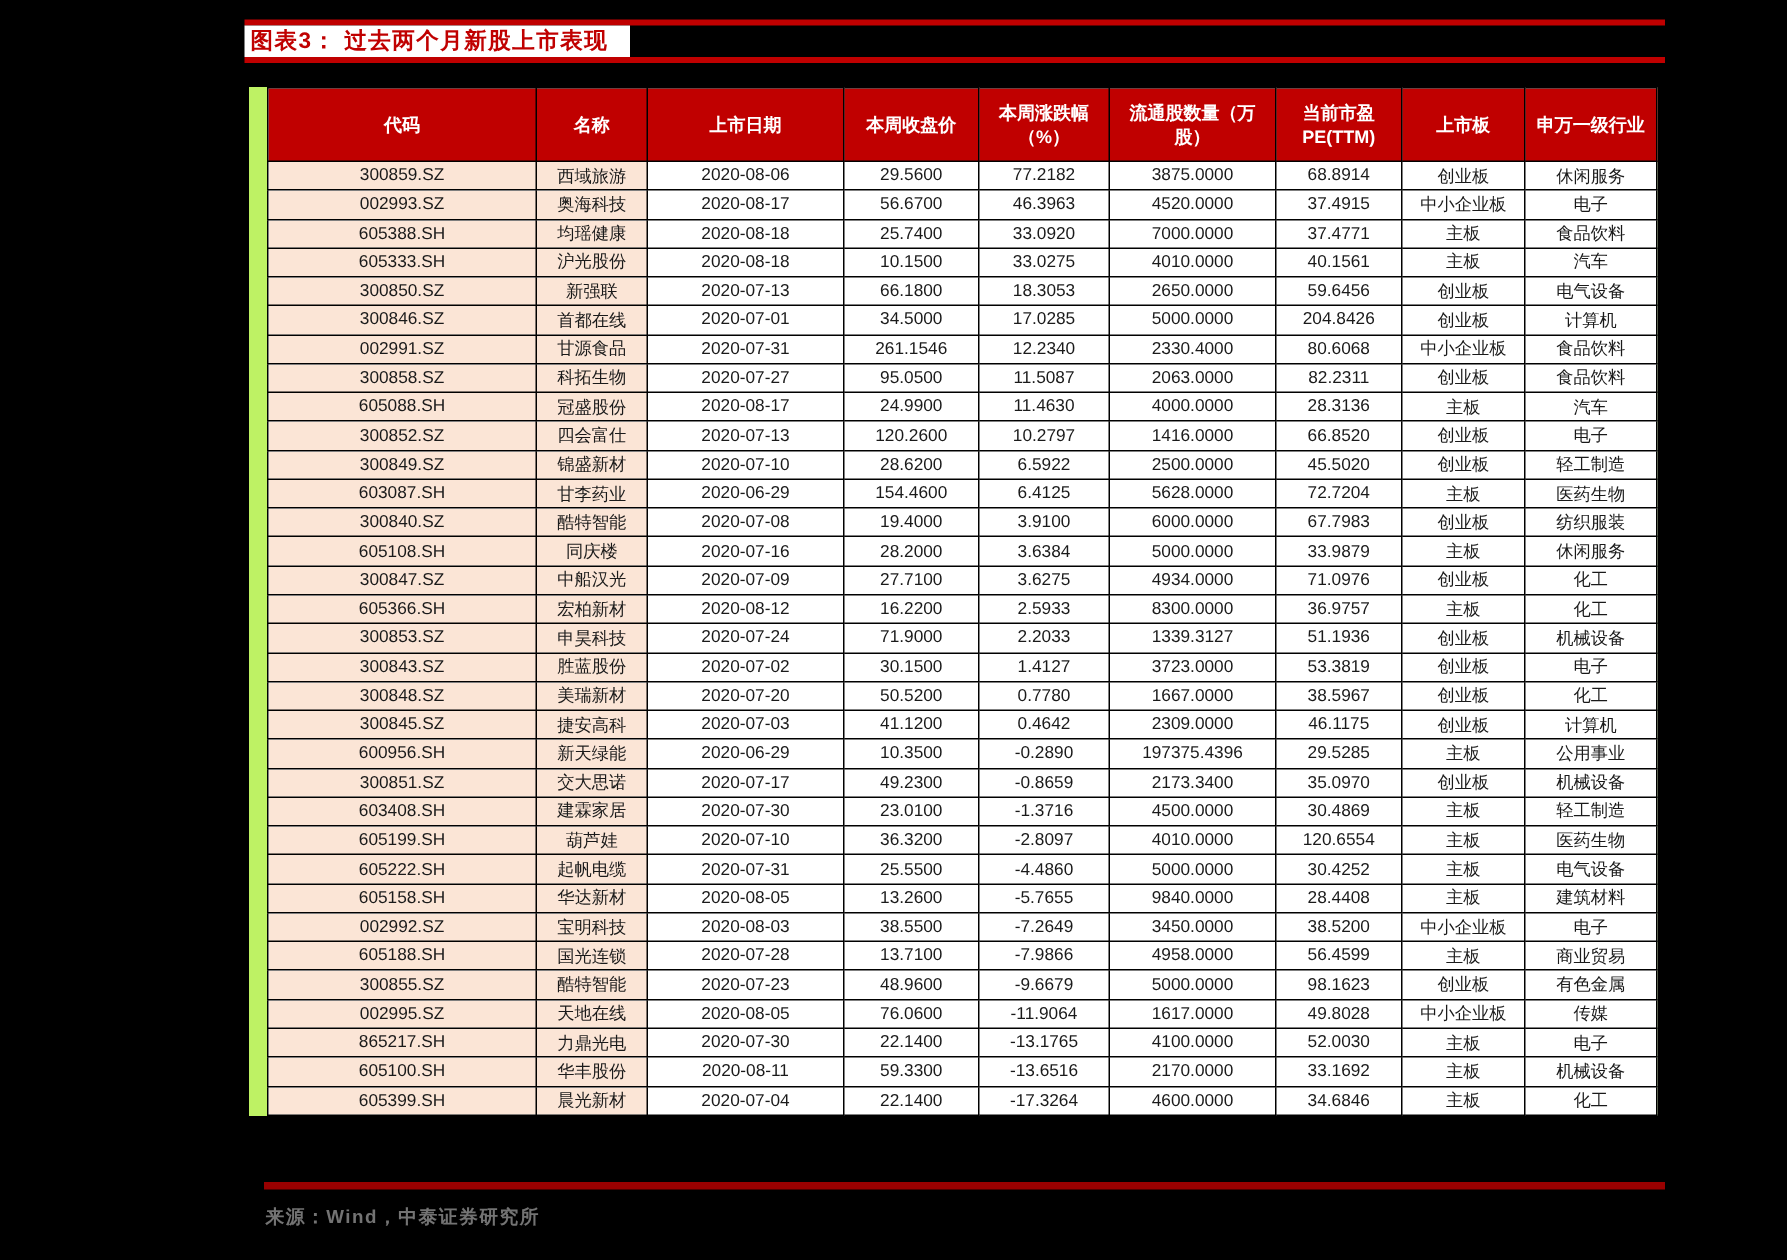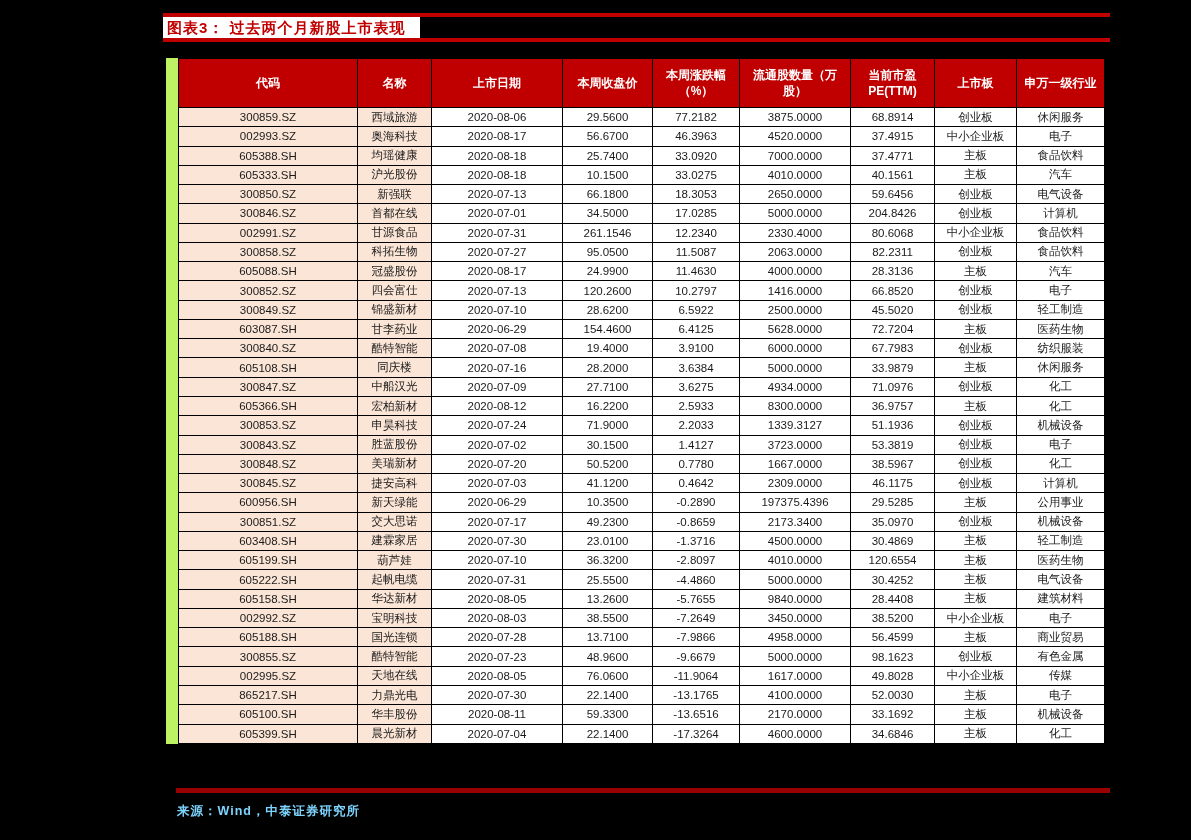--- a/index.html
+++ b/index.html
@@ -41,21 +41,21 @@
     height:18.28px; padding:0 1px;
     text-align:center; white-space:nowrap; overflow:hidden;
   }
   td.pink { background:#FBE5D6; }
   #rule-bottom {
     position:absolute; left:176px; top:788px;
     width:934px; height:5px; background:#990000;
   }
   #source-note {
     position:absolute; left:177px; top:803px;
-    color:#7dd3fc; font-weight:bold; font-size:12.5px;
+    color:#737373; font-weight:bold; font-size:12.5px;
     letter-spacing:1px; white-space:nowrap;
   }
 </style>
 </head>
 <body>
 
 <div id="rule-top" class="rule"></div>
 <div id="title-strip">图表3： 过去两个月新股上市表现</div>
 <div id="rule-mid" class="rule"></div>
 

